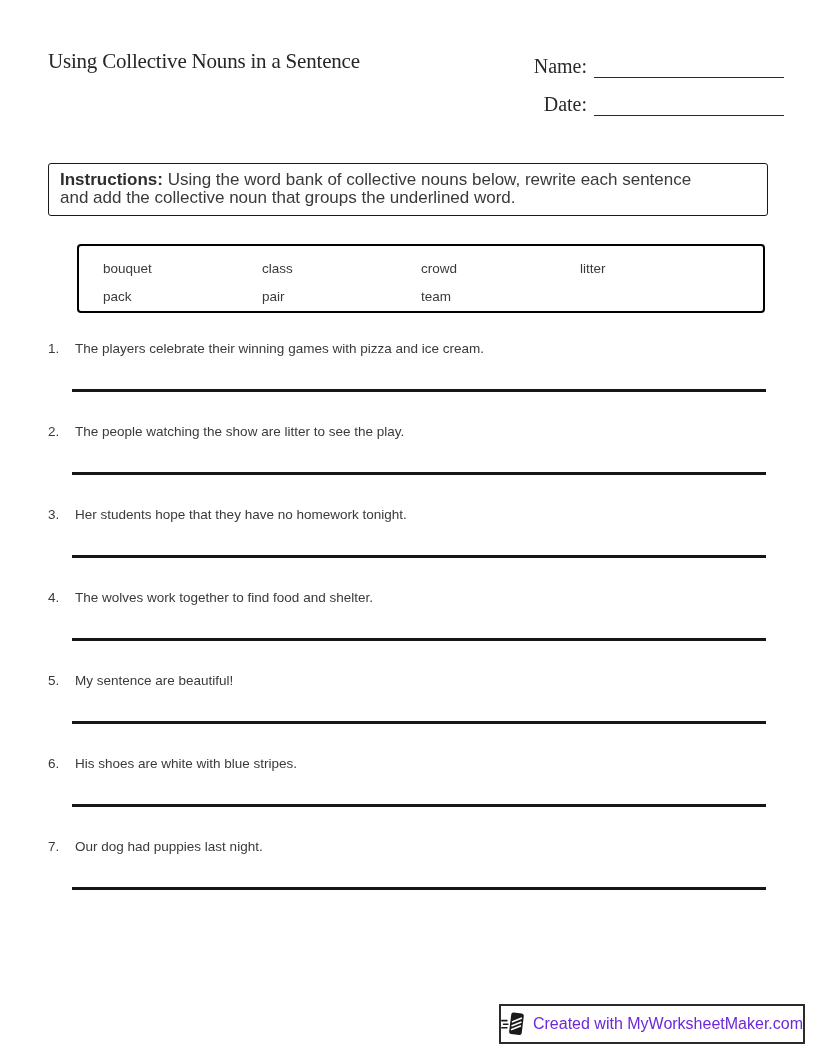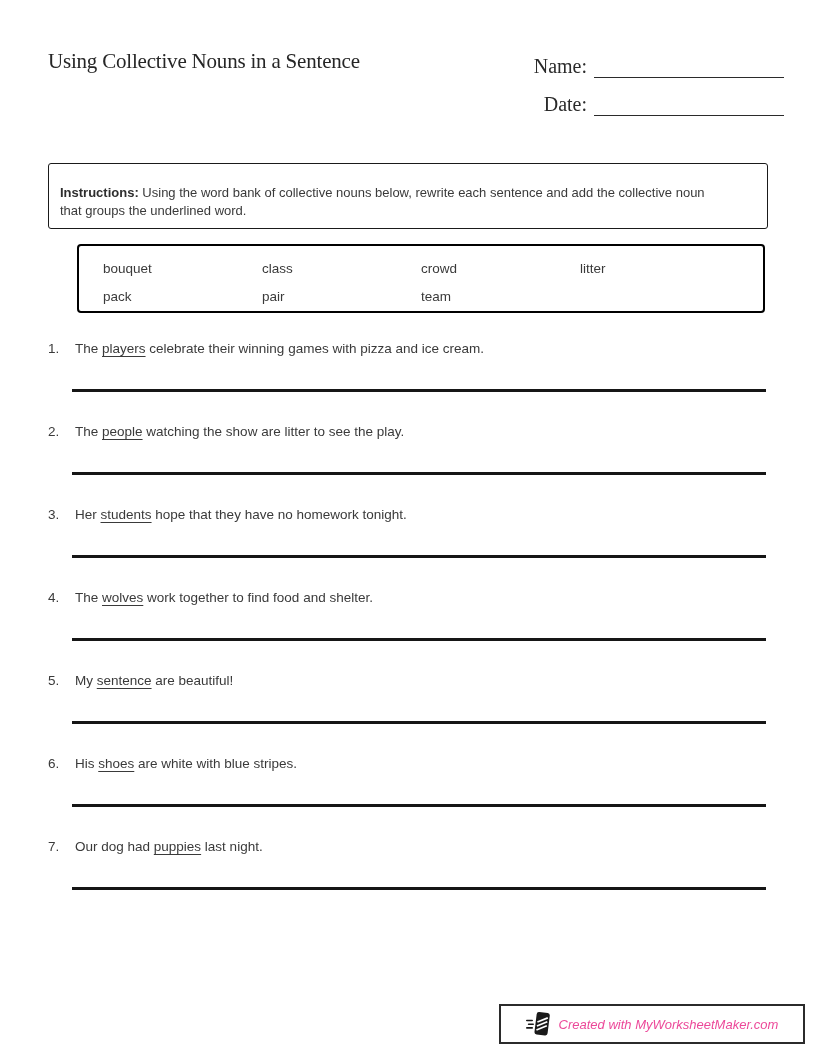--- a/index.html
+++ b/index.html
@@ -55,22 +55,22 @@
   }
 
   
   .instructions {
     position: absolute;
     left: 48px;
     top: 163px;
     width: 720px;
     border: 1.5px solid #1a1a1a;
     border-radius: 3px;
-    padding: 20px 11px 8px 11px;
-    font-size: 13px;
+    padding: 7px 11px 8px 11px;
+    font-size: 17px;
     line-height: 18px;
     color: #3a3a3a;
   }
   .instructions p { max-width: 655px; }
   .instructions .bold { font-weight: bold; color: #2e2e2e; }
 
   
   .word-bank {
     position: absolute;
     left: 77px;
@@ -105,21 +105,20 @@
     font-size: 13.5px;
     line-height: 19px;
   }
   .num {
     display: inline-block;
     width: 27px;
     vertical-align: top;
   }
   .sent { display: inline; }
   .uw {
-    text-decoration: underline;
     text-underline-offset: 3px;
     text-decoration-thickness: 1px;
   }
   .ans {
     position: absolute;
     left: 24px;
     top: 52px;
     width: 694px;
     height: 2.6px;
     background: #161616;
@@ -133,24 +132,23 @@
     width: 306px;
     height: 40px;
     border: 2px solid #2b2b2b;
     background: #ffffff;
     display: flex;
     align-items: center;
     justify-content: center;
     gap: 8px;
   }
   .footer-badge .credit {
-    font-size: 13px;
-    color: #ec4899;
+    font-size: 16px;
+    color: #6d28d9;
     white-space: nowrap;
-    font-style: italic;
   }
   .logo-svg { display: block; }
 </style>
 </head>
 <body>
 
 <div class="page">
 
   <h1 class="title">Using Collective Nouns in a Sentence</h1>
 

